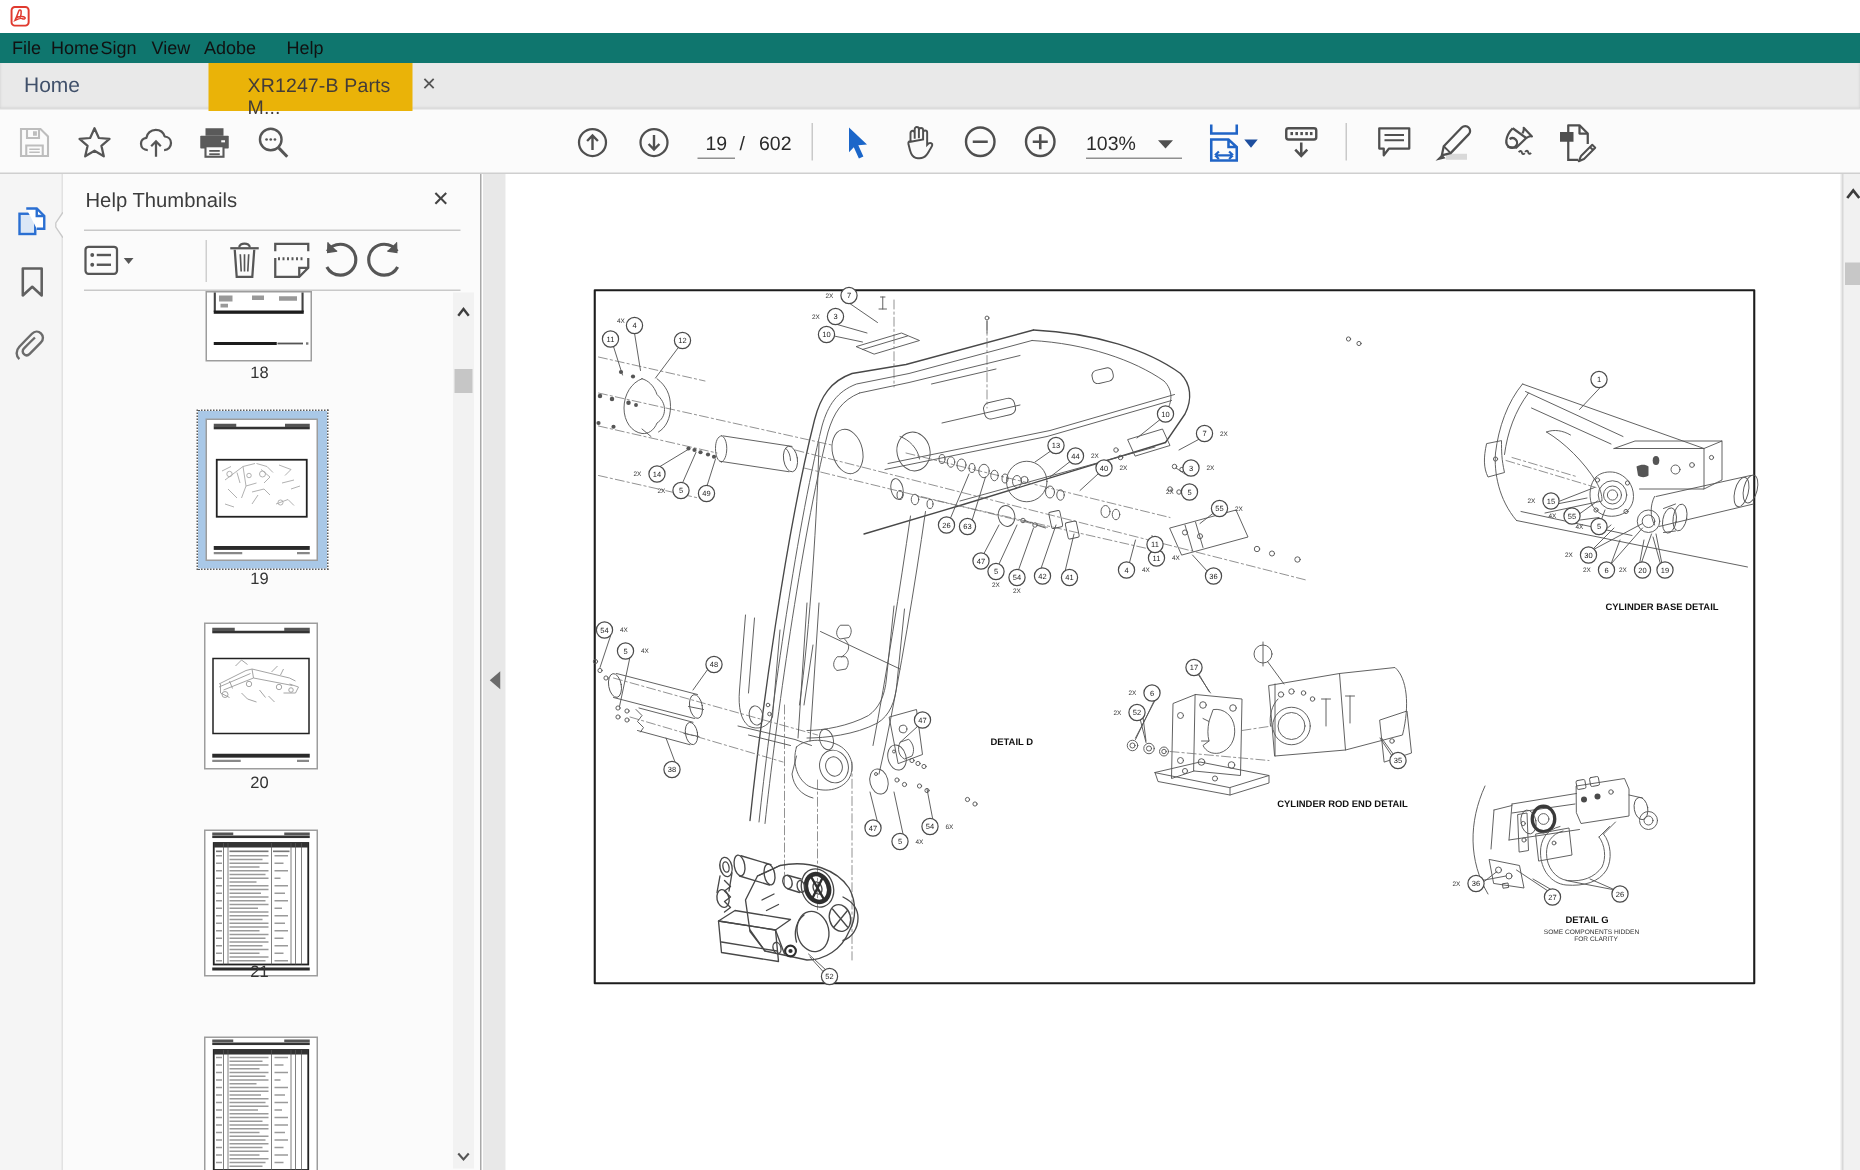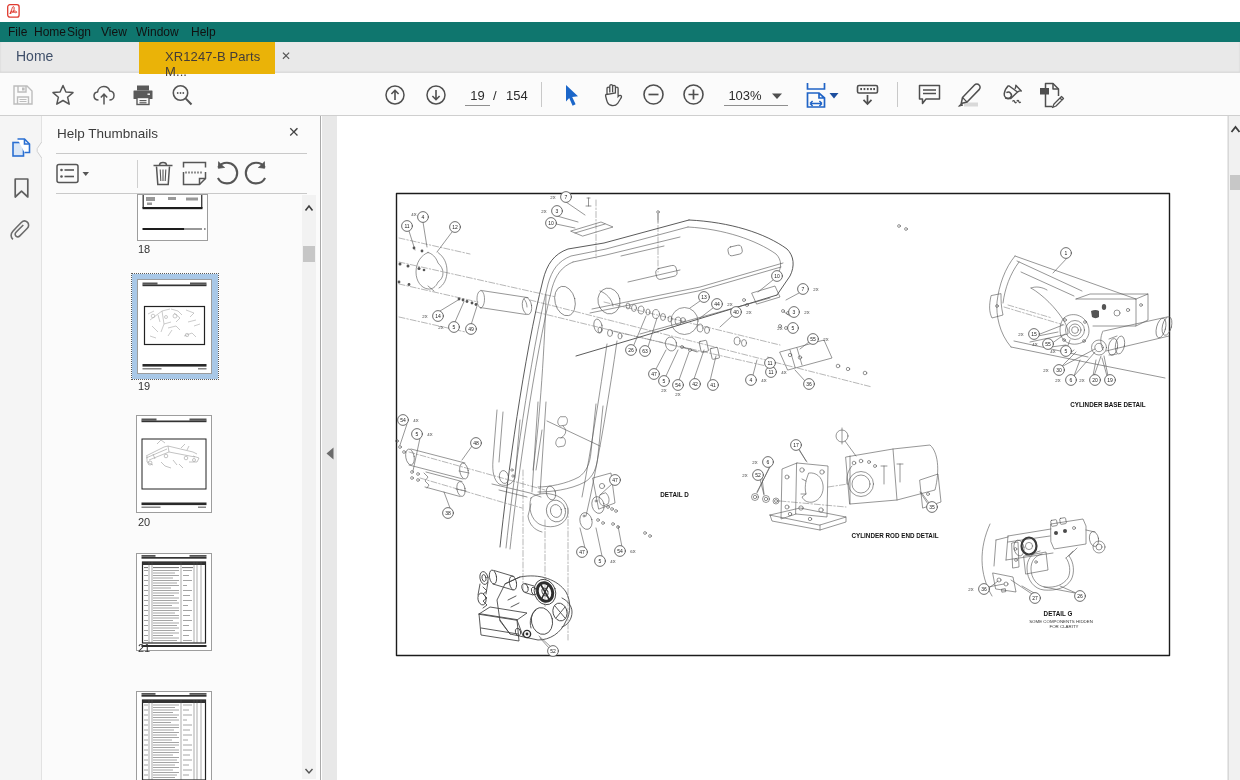--- a/index.html
+++ b/index.html
@@ -19,37 +19,37 @@
 #panel{position:absolute;left:42px;top:116px;width:279px;height:664px;background:#fbfbfb;border-right:1px solid #a9a9a9;z-index:2}
 #panel .hdr{position:absolute;left:15px;top:10px;font-size:13.5px;color:#3c3c3c}
 #panel .close{position:absolute;left:246px;top:8px;font-size:14px;color:#444}
 .sep{position:absolute;left:14px;width:251px;height:1px;background:#c9c9c9}
 #content{position:absolute;left:322px;top:116px;width:918px;height:664px;background:#e8e8e8}
 #page{position:absolute;left:15px;top:0px;width:890px;height:664px;background:#fff}
 #vscroll{position:absolute;left:906px;top:0;width:12px;height:664px;background:#f1f1f1;border-left:1px solid #d8d8d8}
 #vscroll .thumb{position:absolute;left:1px;top:59px;width:10px;height:15px;background:#c7c7c7}
 #pscroll{position:absolute;left:260px;top:79px;width:14px;height:584px;background:#f2f2f2}
 #pscroll .thumb{position:absolute;left:1px;top:51px;width:12px;height:16px;background:#c6c6c6}
-.thumblabel{position:absolute;font-size:11px;color:#333;width:70px;}
+.thumblabel{position:absolute;font-size:11px;color:#333;width:70px;text-align:center}
 .pg{position:absolute;background:#fff;box-shadow:0 0 0 1px #9d9d9d}
 svg{position:absolute;overflow:visible}
 </style></head>
 <body>
 <div id="titlebar">
  <svg style="left:7px;top:4px" width="13" height="14" viewBox="0 0 13 14">
   <rect x="0.7" y="0.7" width="11.4" height="12.4" rx="2.2" fill="#fff" stroke="#e03a2f" stroke-width="1.3"></rect>
   <path d="M3.0 9.6 C4.3 6.6 5.1 4.5 5.5 3.3 C5.9 2.3 7.0 2.5 7.1 3.4 C7.3 5.0 7.0 6.4 6.4 8.2 M3.9 7.8 C6.0 6.9 8.8 6.8 9.6 7.7 C10.2 8.5 9.1 9.1 7.7 8.4 C6.4 7.8 5.0 8.6 3.0 9.6 Z" fill="none" stroke="#e03a2f" stroke-width="1.0"></path>
  </svg>
 </div>
 <div id="menubar">
  <span style="left:8px">File</span>
     <span style="left:34px">Home</span>
     <span style="left:67px">Sign</span>
     <span style="left:101px">View</span>
-    <span style="left:136px">Window</span>
+    <span style="left:136px">Adobe</span>
     <span style="left:191px">Help</span>
 </div>
 <div id="tabbar">
  <div id="hometab">
       <span>Home</span>
     </div>
  <div id="activetab">
       <span class="lbl">XR1247-B Parts M...</span>
       <span class="x">✕</span>
     </div>
@@ -88,37 +88,37 @@
   <circle cx="10" cy="10" r="9" stroke-width="1.5"></circle>
       <path d="M10 15 V5.5 M6.4 9 L10 5.3 L13.6 9" stroke-width="1.6"></path>
  </svg>
  <svg style="left:425.5px;top:12px" width="20" height="20" viewBox="0 0 20 20" stroke="#4f4f4f" fill="none">
   <circle cx="10" cy="10" r="9" stroke-width="1.5"></circle>
       <path d="M10 5 V14.5 M6.4 11 L10 14.7 L13.6 11" stroke-width="1.6"></path>
  </svg>
  <div class="abs" style="left:465px;top:15px;width:25px;text-align:center;font-size:13px;color:#2b2b2b">19</div>
  <div class="abs" style="left:465px;top:32px;width:25px;height:1px;background:#8f8f8f"></div>
  <div class="abs" style="left:493px;top:15px;font-size:13px;color:#2b2b2b">/</div>
- <div class="abs" style="left:506px;top:15px;font-size:13px;color:#2b2b2b">154</div>
+ <div class="abs" style="left:506px;top:15px;font-size:13px;color:#2b2b2b">602</div>
  <div class="abs" style="left:541px;top:9px;width:1px;height:25px;background:#c9c9c9"></div>
  <svg style="left:562px;top:11px" width="20" height="23" viewBox="0 0 20 23" fill="#1b66c9">
   <path d="M4 1 L16 12.3 L10.2 12.9 L13.6 20.3 L10.6 21.7 L7.2 14.1 L4 17.5 Z"></path>
  </svg>
  <svg style="left:601px;top:10px" width="24" height="24" viewBox="0 0 23 24" stroke="#4f4f4f" stroke-width="1.3" fill="none">
   <path d="M5.5 11.5 V5.8 C5.5 3.6 8.3 3.6 8.3 5.8 V9.5 M8.3 9.5 V3.2 C8.3 1.2 11.1 1.2 11.1 3.2 V9.2 M11.1 9.2 V3.8 C11.1 1.9 13.9 1.9 13.9 3.8 V10 M13.9 10 V5.4 C13.9 3.6 16.6 3.6 16.6 5.4 V13.5 C16.6 13.5 18.2 11.7 19.5 12.6 C20.6 13.3 19.8 14.6 18.9 16 C17.9 17.5 17.3 18.9 16.2 20.3 C14.8 22.1 12.9 22.8 10.4 22.5 C8.2 22.3 6.8 21.2 5.9 19.2 C5.0 17.2 4.4 14.1 4.1 12.8 C3.7 11.2 5.5 10.7 5.5 11.5 Z"></path>
  </svg>
  <svg style="left:643px;top:11px" width="21" height="21" viewBox="0 0 21 21" stroke="#4f4f4f" fill="none">
   <circle cx="10.5" cy="10.5" r="9.5" stroke-width="1.6"></circle>
       <path d="M5.5 10.5 H15.5" stroke-width="1.7"></path>
  </svg>
  <svg style="left:683px;top:11px" width="21" height="21" viewBox="0 0 21 21" stroke="#4f4f4f" fill="none">
   <circle cx="10.5" cy="10.5" r="9.5" stroke-width="1.6"></circle>
       <path d="M5.5 10.5 H15.5 M10.5 5.5 V15.5" stroke-width="1.7"></path>
  </svg>
- <div class="abs" style="left:724px;top:15px;width:42px;text-align:center;font-size:13px;color:#2b2b2b">103%</div>
+ <div class="abs" style="left:724px;top:15px;width:42px;text-align:left;font-size:13px;color:#2b2b2b">103%</div>
  <svg style="left:771px;top:19px" width="12" height="8" viewBox="0 0 12 8" fill="#4f4f4f">
       <path d="M1 1.5 H11 L6 7 Z"></path>
     </svg>
  <div class="abs" style="left:724px;top:32px;width:64px;height:1px;background:#8f8f8f"></div>
  <svg style="left:806px;top:9px" width="20" height="26" viewBox="0 0 20 26" stroke="#2064c6" stroke-width="1.7" fill="none">
   <path d="M1.5 1 V7 H18.5 V1"></path>
   <path d="M1.5 25 V11 H13 L18.5 16 V25 Z M13 11 V16 H18.5"></path>
   <path d="M4 21.5 H16 M4 21.5 L6.6 19 M4 21.5 L6.6 24 M16 21.5 L13.4 19 M16 21.5 L13.4 24" stroke-width="1.5"></path>
  </svg>
  <svg style="left:829px;top:19px" width="10" height="7" viewBox="0 0 10 7" fill="#1d4e9e">

